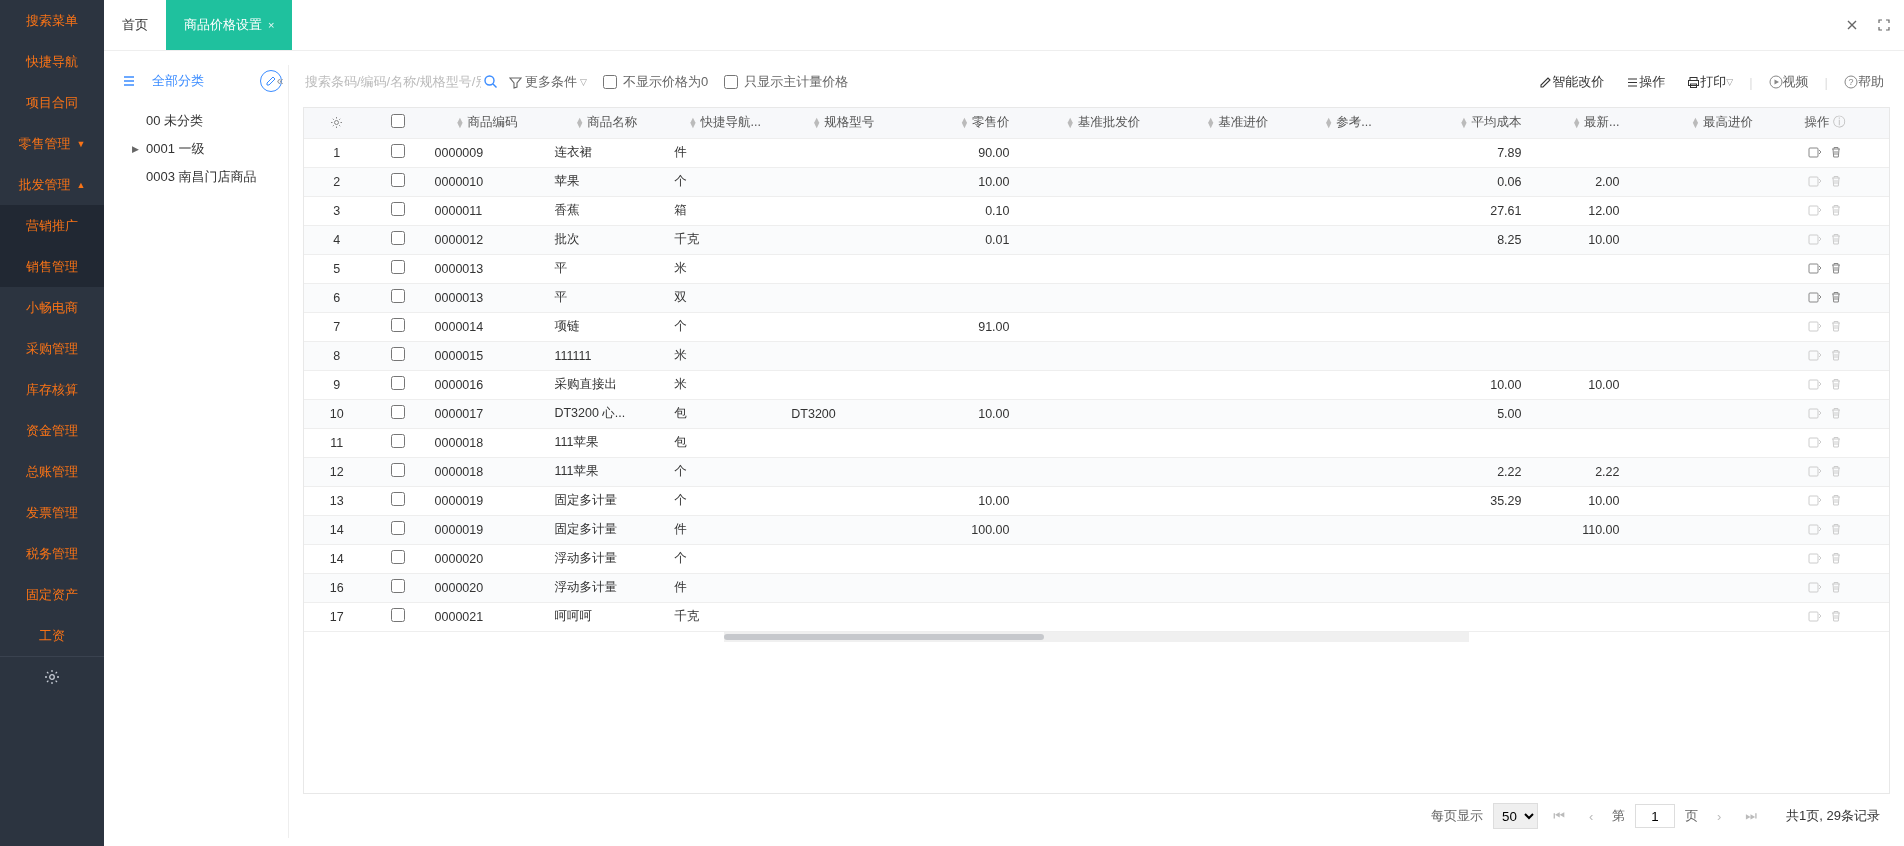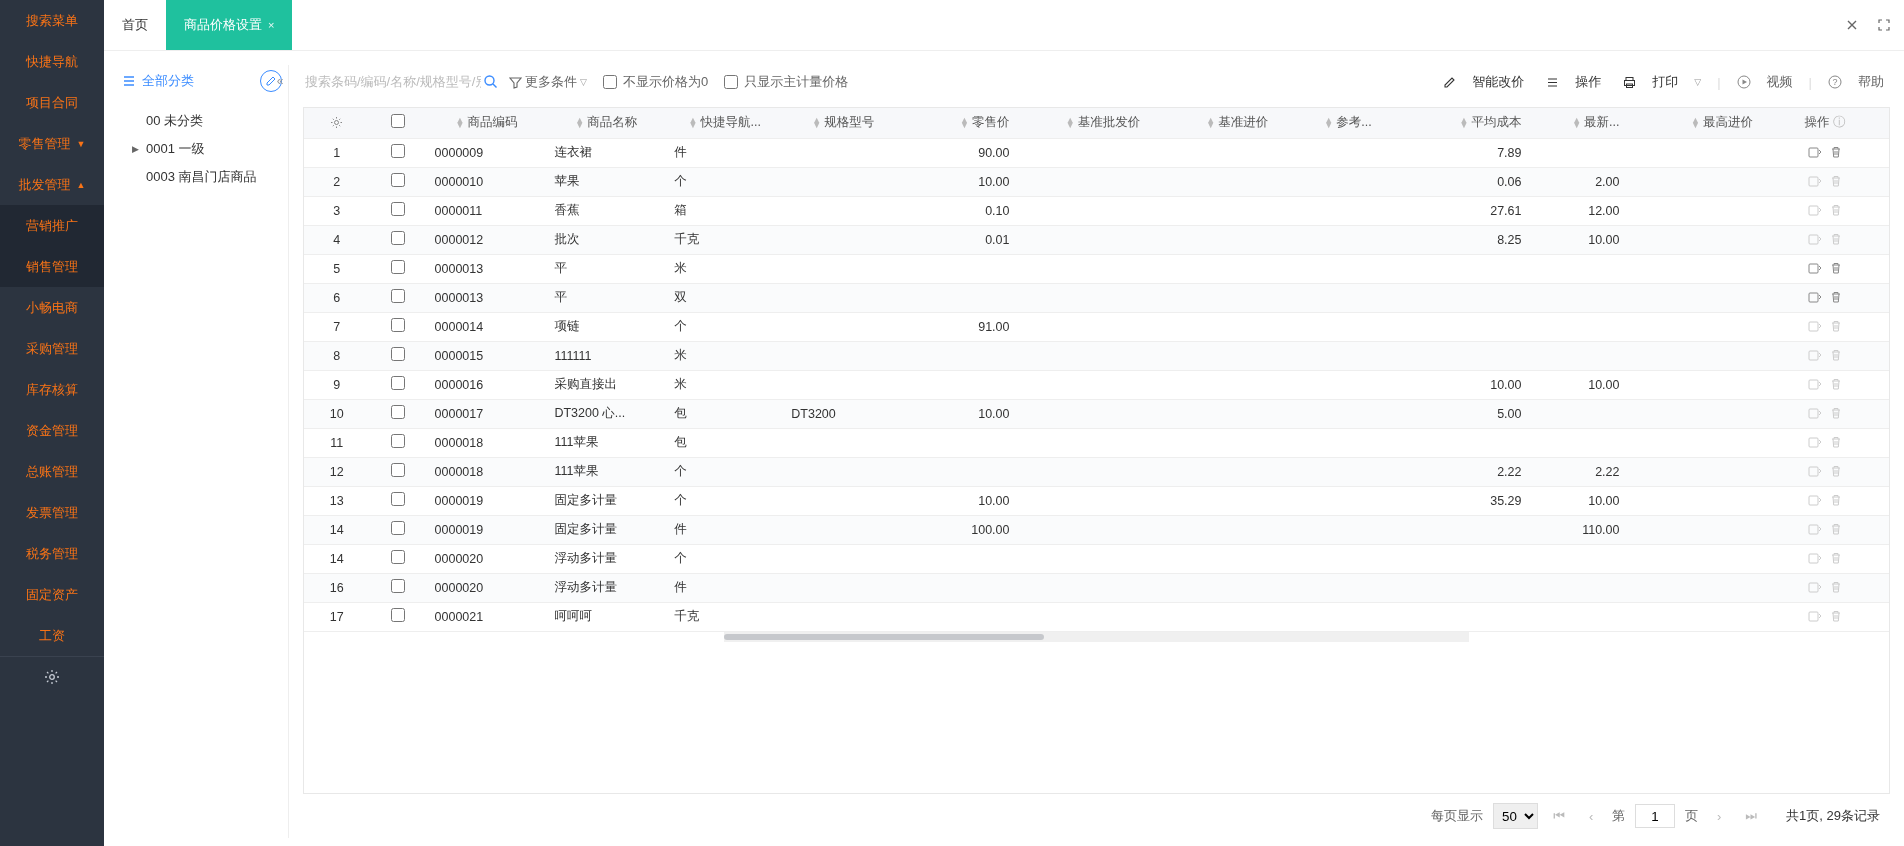--- a/index.html
+++ b/index.html
@@ -12,38 +12,38 @@
     .side-gear { height:40px; display:flex; align-items:center; justify-content:center; cursor:pointer; color:#c5cad3; border-top:1px solid #3a424f; }
     .main { flex:1; display:flex; flex-direction:column; background:#fff; overflow:hidden; }
     .tabbar { height:51px; background:#fff; border-bottom:1px solid #eee; display:flex; align-items:stretch; position:relative; }
     .tab { display:flex; align-items:center; padding:0 18px; font-size:13px; cursor:pointer; color:#333; }
     .tab.active { background:#1fc19e; color:#fff; }
     .tab.active .tab-close { margin-left:6px; font-size:11px; opacity:.9; }
     .tabbar-right { margin-left:auto; display:flex; align-items:center; padding-right:6px; gap:4px; }
     .icon-btn { width:28px; height:28px; display:flex; align-items:center; justify-content:center; cursor:pointer; color:#666; border-radius:3px; }
     .content { flex:1; padding:14px 14px 8px 12px; display:flex; gap:0; overflow:hidden; }
     .cat-panel { width:173px; background:#fff; border-right:1px solid #eee; position:relative; display:flex; flex-direction:column; }
-    .cat-head { display:flex; align-items:center; gap:6px; color:#3b8cff; height:32px; padding:0 6px; }
+    .cat-head { display:flex; align-items:center; gap:16px; color:#3b8cff; height:32px; padding:0 6px; }
     .cat-head .list-icon { color:#3b8cff; }
     .cat-head .edit-circle { margin-left:auto; width:22px; height:22px; border:1px solid #3b8cff; border-radius:50%; display:flex; align-items:center; justify-content:center; font-size:11px; cursor:pointer; }
     .cat-collapse { position:absolute; right:-1px; top:6px; width:18px; height:20px; cursor:pointer; color:#999; display:flex; align-items:center; justify-content:center; font-size:12px; }
     .tree { padding:10px 6px 0 16px; font-size:13px; color:#333; }
     .tree-item { height:28px; display:flex; align-items:center; cursor:pointer; gap:4px; }
     .tree-item .tri { font-size:9px; color:#666; width:10px; }
     .right-panel { flex:1; display:flex; flex-direction:column; background:#fff; padding-left:14px; overflow:hidden; }
     .toolbar { height:34px; display:flex; align-items:center; gap:16px; }
     .search-wrap { display:flex; align-items:center; width:190px; border-bottom:1px solid transparent; }
     .search-wrap input { flex:1; border:none; outline:none; font-size:13px; padding:4px 2px; color:#333; }
     .search-wrap input::placeholder { color:#bbb; }
     .search-wrap .mag { color:#3b8cff; cursor:pointer; font-size:14px; }
     .morecond { display:flex; align-items:center; gap:3px; cursor:pointer; color:#666; }
     .chk { display:flex; align-items:center; gap:6px; color:#666; cursor:pointer; }
     .chk input { width:14px; height:14px; }
     .toolbar-right { margin-left:auto; display:flex; align-items:center; gap:10px; color:#333; }
-    .tool-link { display:flex; align-items:center; gap:16px; cursor:pointer; font-size:13px; padding:4px 6px; }
+    .tool-link { display:flex; align-items:center; gap:0; cursor:pointer; font-size:13px; padding:4px 6px; }
     .tool-link.plain { color:#666; }
     .table-area { flex:1; overflow:auto; margin-top:8px; border:1px solid #e8e8e8; position:relative; }
     table { border-collapse:collapse; width:100%; table-layout:fixed; }
     th,td { border-bottom:1px solid #eee; padding:0 8px; height:29px; font-size:12.5px; white-space:nowrap; overflow:hidden; text-overflow:ellipsis; }
     th { background:#f7f8fa; color:#555; font-weight:normal; height:30px; }
     th .sorter { color:#bbb; font-size:9px; margin-right:3px; display:inline-flex; flex-direction:column; line-height:5px; vertical-align:middle; }
     td.num,th.num { text-align:right; }
     td.center,th.center { text-align:center; }
     tr.odd td { background:#fafbfc; }
     .row-chk { width:14px; height:14px; }

